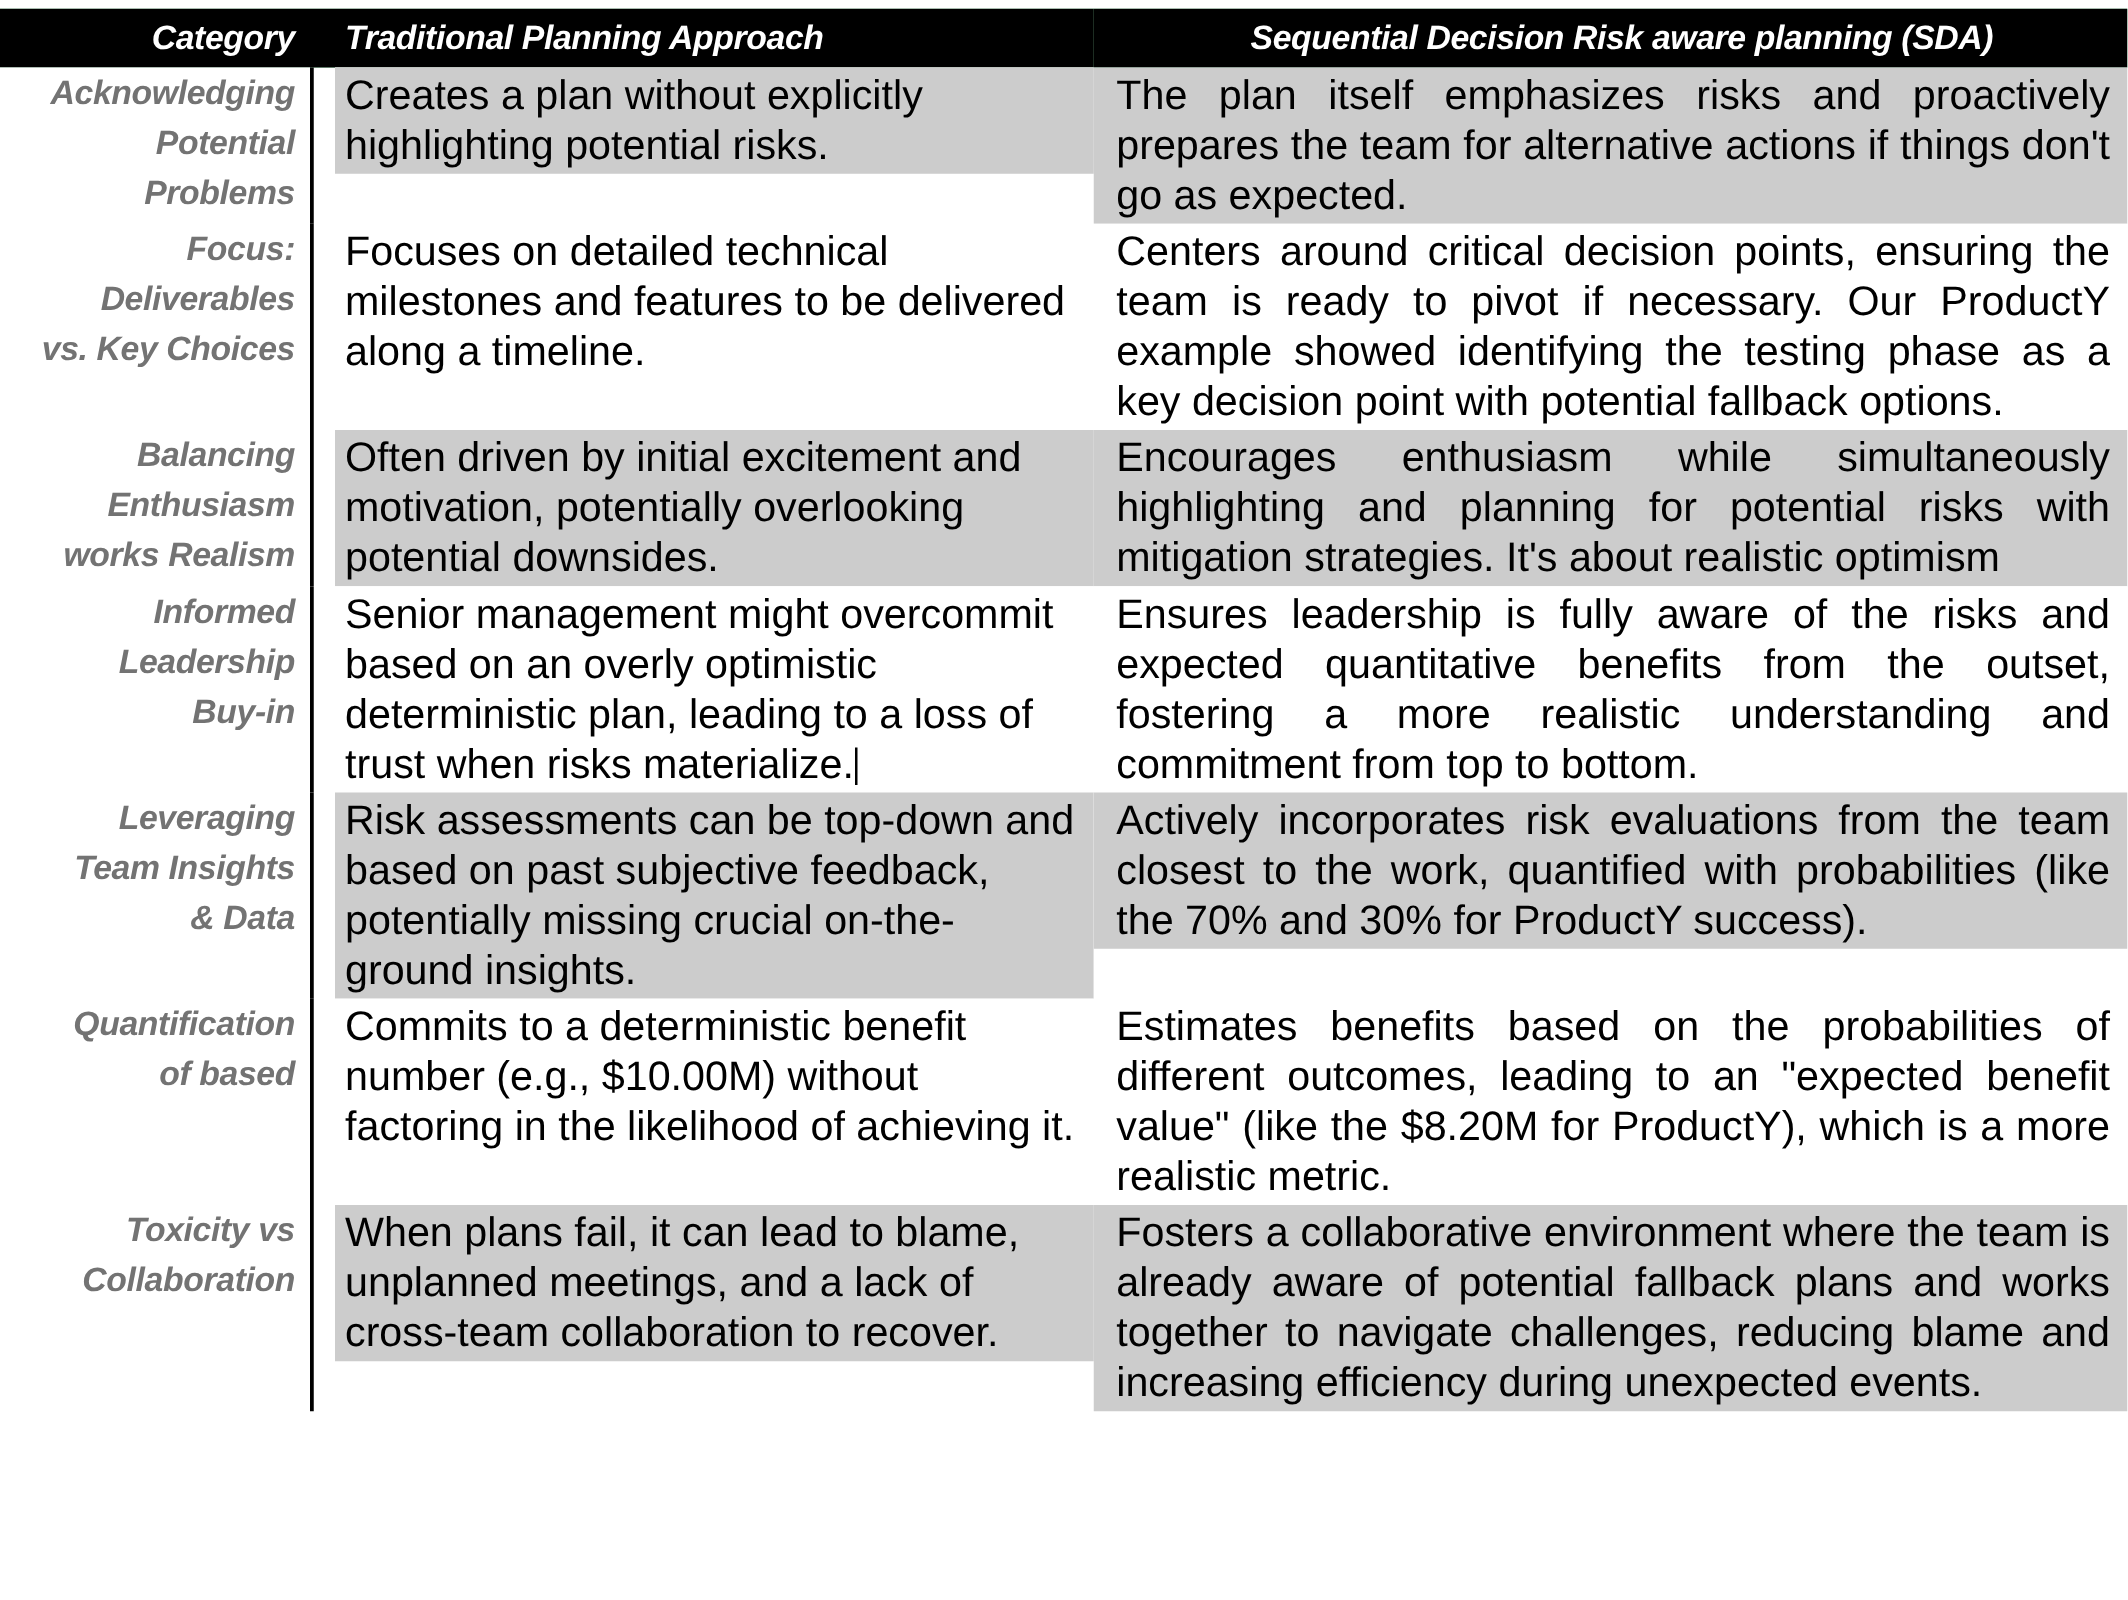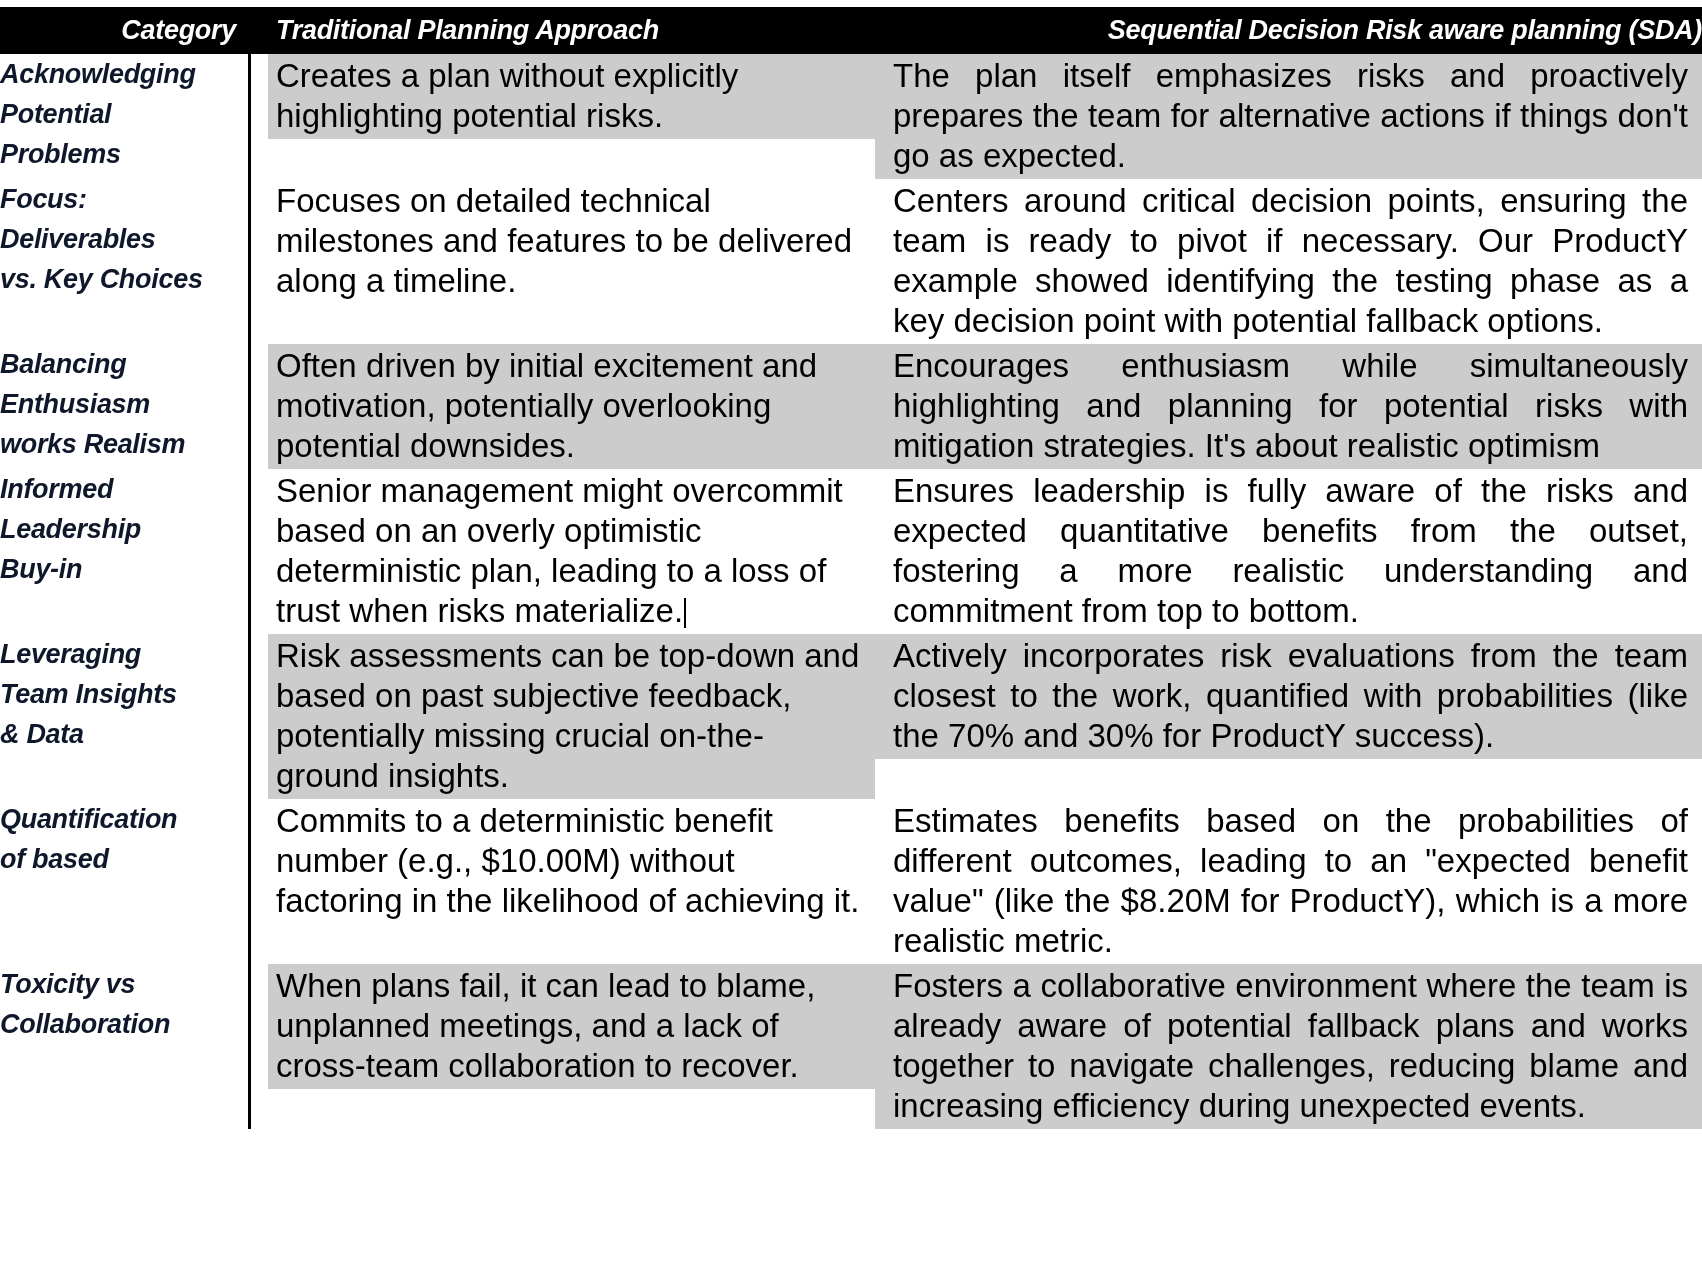--- a/index.html
+++ b/index.html
@@ -57,40 +57,40 @@
   }
   th.hd-div {
     background: #000000;
     padding: 0;
   }
   th.hd-trad {
     text-align: left;
     padding-left: 8px;
   }
   th.hd-sda {
-    text-align: right;
+    text-align: center;
     padding-left: 18px;
   }
 
   
   td {
     padding: 0;
     margin: 0;
     vertical-align: top;
     background: #ffffff;
   }
 
   td.cat {
-    text-align: left;
+    text-align: right;
     padding-right: 12px;
     font-style: italic;
     font-weight: bold;
     font-size: 27px;
     line-height: 40px;
-    color: #0f172a;
+    color: #737373;
     letter-spacing: -0.3px;
     background: #ffffff;
     white-space: nowrap;
   }
   td.cat .catline { display: block; }
 
   td.divider {
     padding: 0;
     background: #ffffff;
     position: relative;

